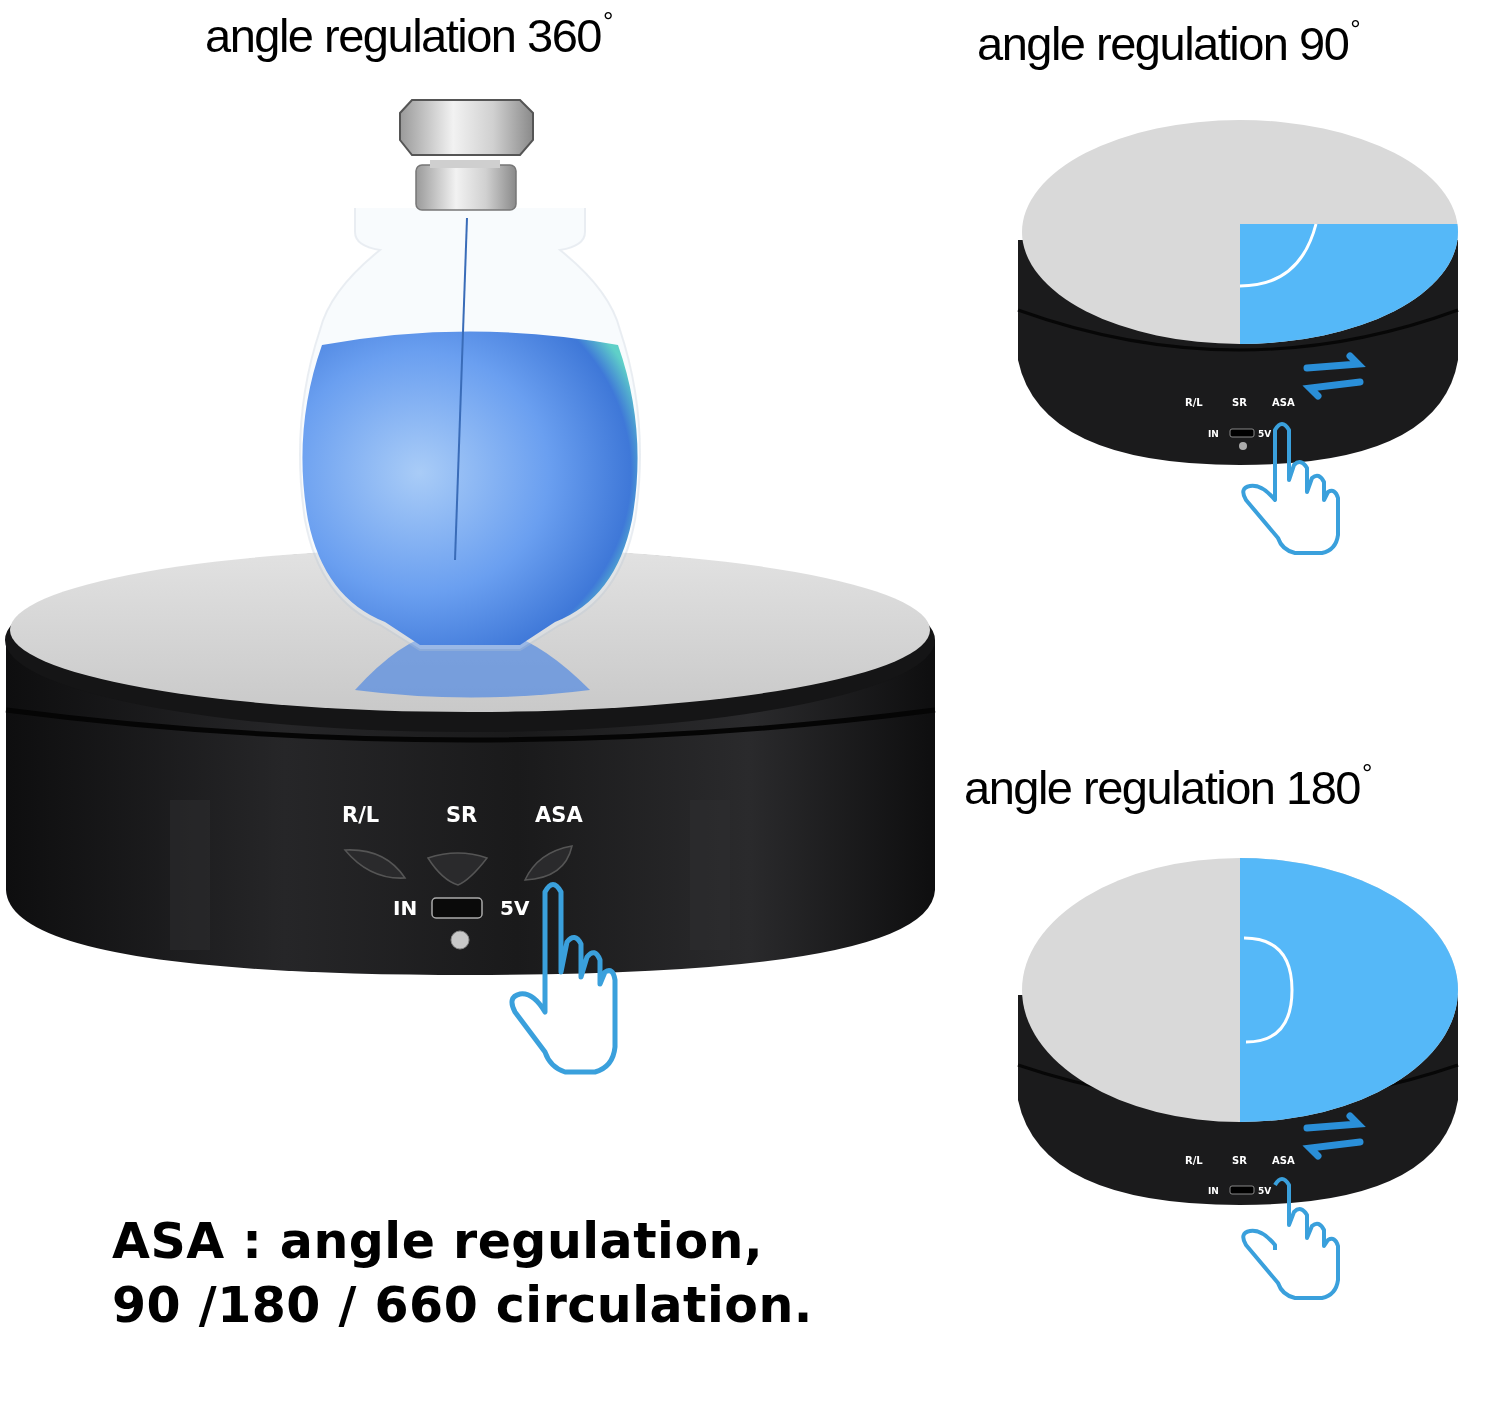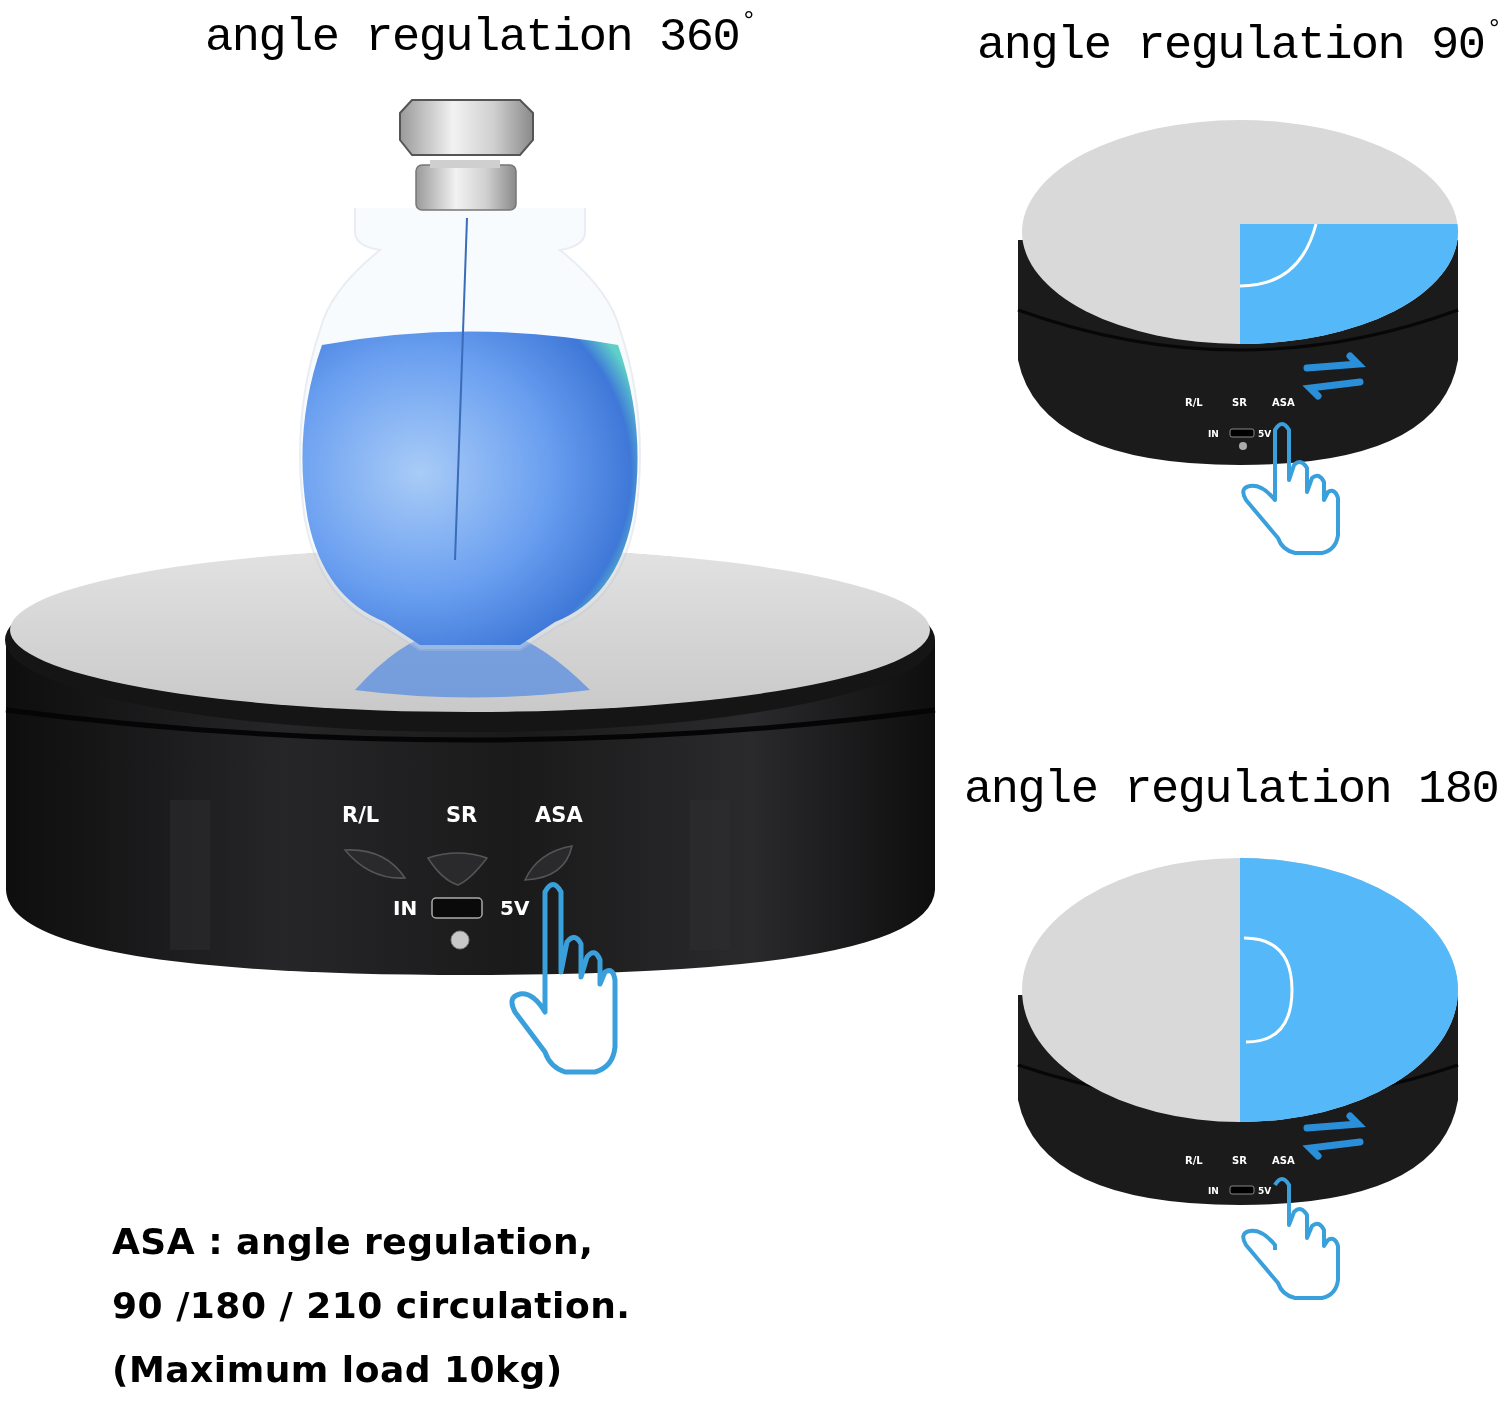--- a/index.html
+++ b/index.html
@@ -1,20 +1,20 @@
 <!DOCTYPE html>
 <html><head>
   <meta charset="utf-8">
   <style>
     html, body { margin: 0; padding: 0; background: #ffffff; }
     body { width: 1500px; height: 1412px; position: relative; overflow: hidden; font-family: "DejaVu Sans", sans-serif; color: #000; }
     .abs { position: absolute; }
-    .title { font-family: Liberation Mono, monospace; font-size: 47px; letter-spacing: -1.5px; white-space: nowrap; line-height: 1; }
+    .title { font-family: Liberation Sans, sans-serif; font-size: 47px; letter-spacing: -1.5px; white-space: nowrap; line-height: 1; }
     .title sup { font-size: 26px; vertical-align: 22px; margin-left: 2px; }
-    .caption { font-family: "DejaVu Sans", sans-serif; font-weight: bold; font-size: 36px; line-height: 64px; white-space: nowrap; letter-spacing: 0.5px; }
+    .caption { font-family: "DejaVu Sans", sans-serif; font-weight: bold; font-size: 49px; line-height: 64px; white-space: nowrap; letter-spacing: 0.5px; }
     svg { display: block; }
     .label-text { font-family: "DejaVu Sans", sans-serif; font-weight: bold; fill: #ffffff; }
   </style>
 </head>
 <body>
 
 <div class="abs title" style="left:205px; top:8px;">
   <span>angle regulation 360</span><sup>°</sup>
 </div>
 <div class="abs title" style="left:977px; top:8px;margin-top:8px;">
@@ -139,15 +139,14 @@
     <rect x="220" y="336" width="24" height="8" rx="2" fill="#000" stroke="#888"></rect>
     <path d="M265 335 Q272 323 279 335 L279 375 L284 362 Q291 355 297 365 L297 388 L302 376 Q309 370 314 380 L314 396 L318 390 Q325 386 328 396 L328 405" fill="none" stroke="#3aa0dc" stroke-width="4" stroke-linejoin="round"></path>
   </svg>
   <svg class="abs" style="left:225px; top:340px;" width="110" height="130" viewBox="0 0 110 130">
     <path d="M103 60 L103 90 Q101 105 87 108 L60 108 Q47 105 43 93 L11 55 Q4 43 15 41 Q27 39 40 55 L40 60" fill="none" stroke="#3aa0dc" stroke-width="4" stroke-linejoin="round"></path>
   </svg>
 </div>
 
 <div class="abs caption" style="left:112px; top:1210px;">
   <div>ASA : angle regulation,</div>
-  <div>90 /180 / 210 circulation.</div>
-  <div>(Maximum load 10kg)</div>
+  <div>90 /180 / 660 circulation.</div>
 </div>
 
 </body></html>

